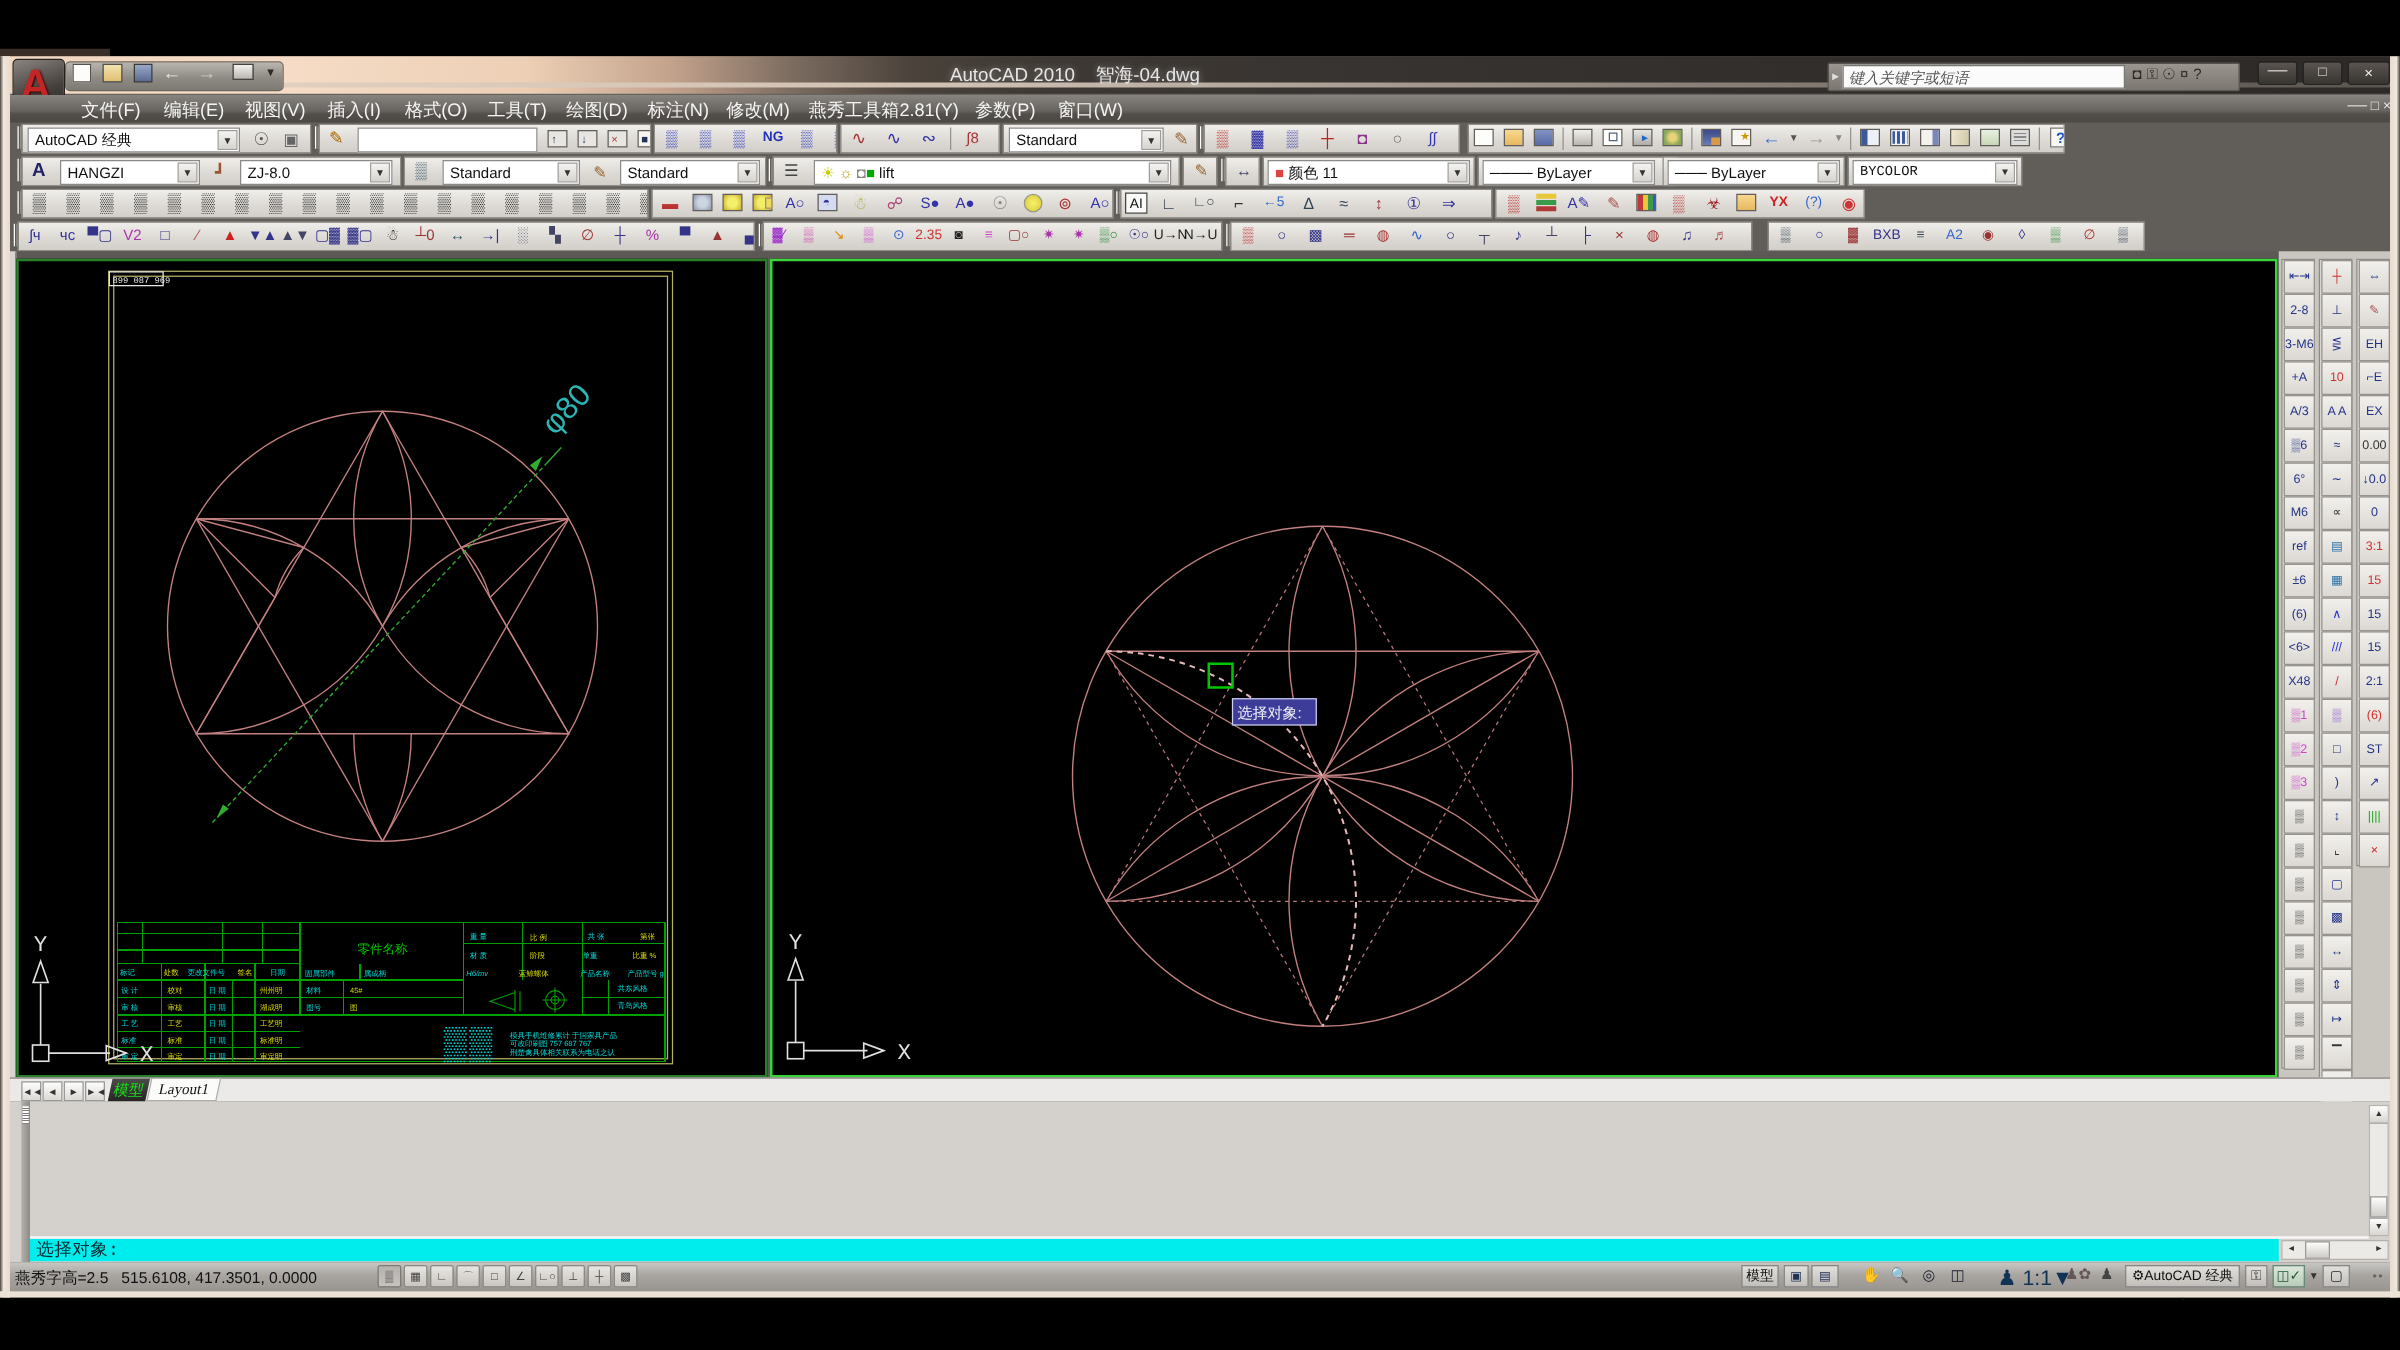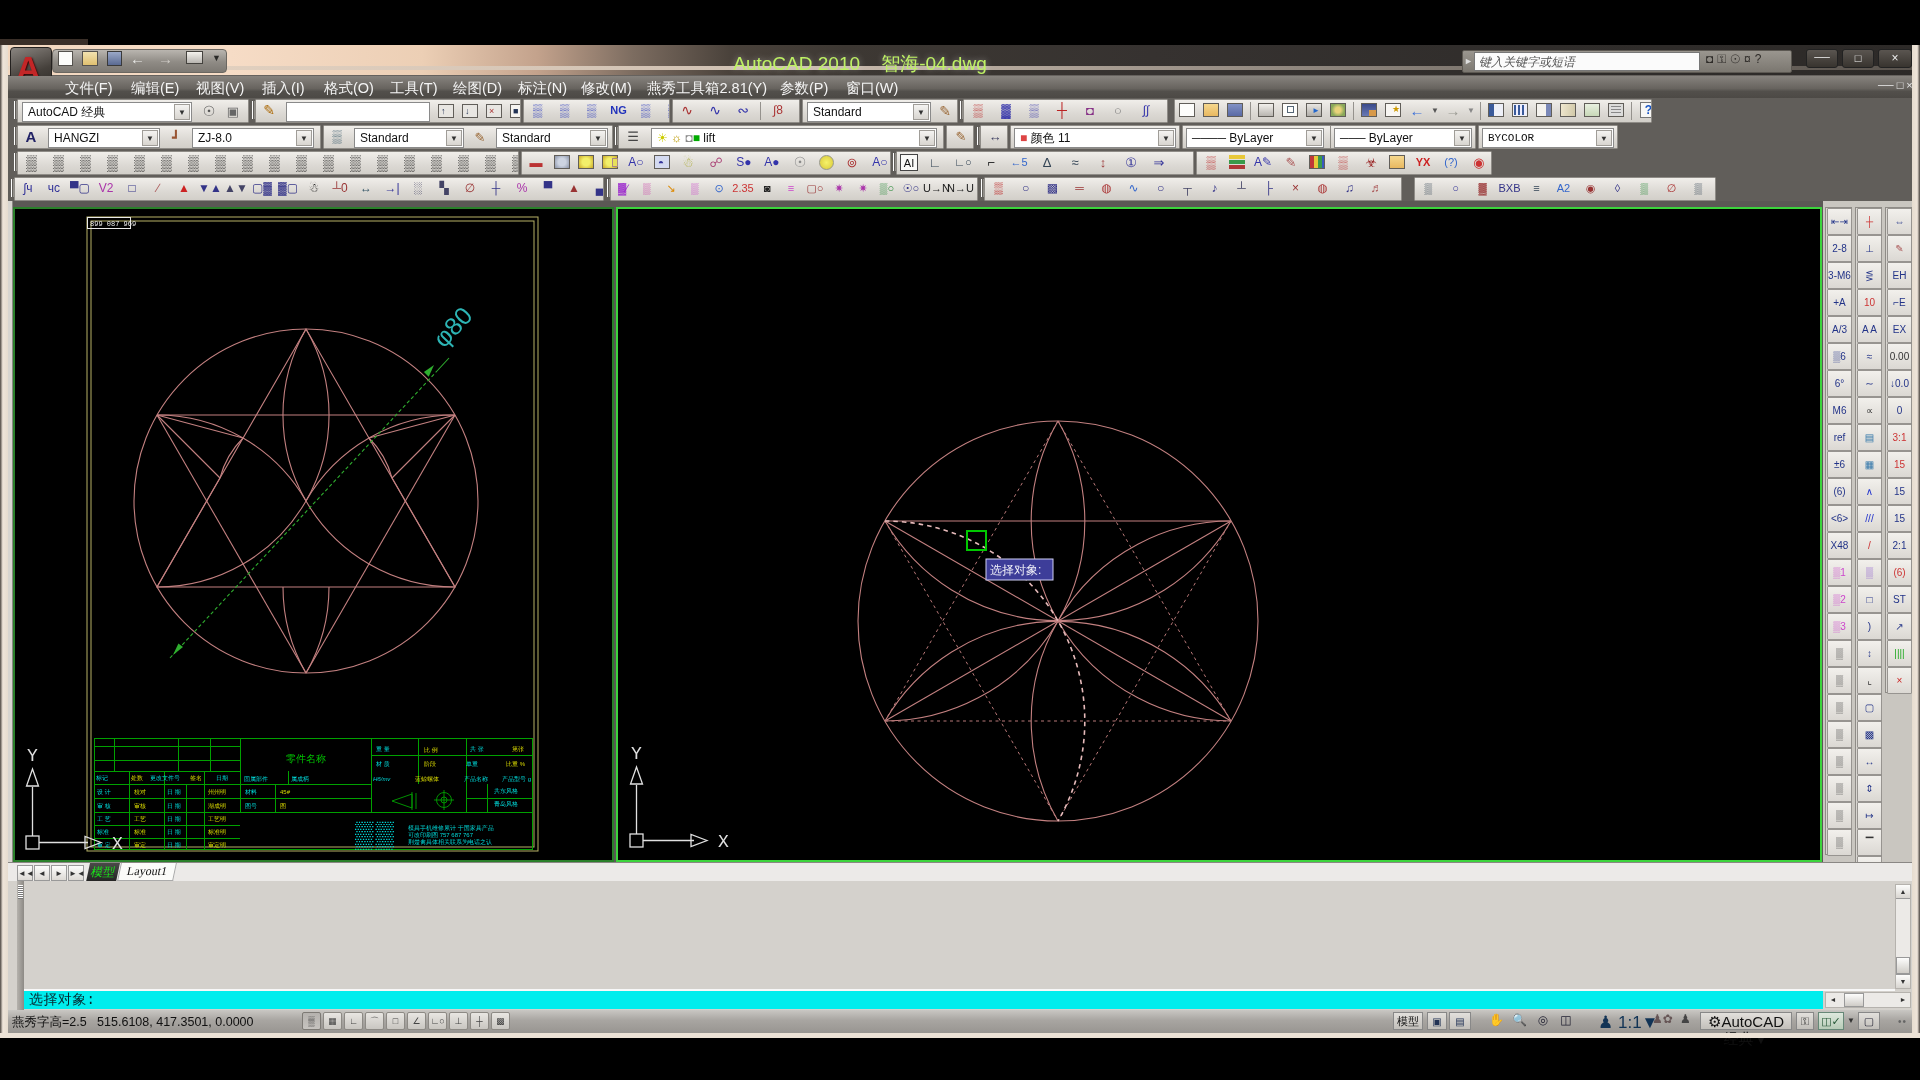--- a/index.html
+++ b/index.html
@@ -2,21 +2,21 @@
 <html><head><meta charset="utf-8"><style>
 *{margin:0;padding:0;box-sizing:border-box}
 html,body{width:1920px;height:1080px;background:#000;overflow:hidden;font-family:"Liberation Sans",sans-serif}
 #scr{position:relative;width:1920px;height:1080px;background:#000}
 .abs{position:absolute}
 
 #win{position:absolute;left:0;top:45px;width:1920px;height:993px;background:#66625e}
 #titlebar{position:absolute;left:0;top:0;width:1920px;height:30px;
  background:linear-gradient(90deg,#f2d7bf 0%,#f6dcc6 12%,#eccfb5 22%,#c3a28c 28%,#7c6c60 33%,#4a423b 38%,#3d3833 44%,#363230 60%,#302d2b 80%,#2d2a28 100%)}
 #titlehi{position:absolute;left:0;top:21px;width:1920px;height:4px;background:linear-gradient(90deg,#e8d6c4,#cfc0b2 40%,#8a827a 70%,#5a544e)}
-#title-text{position:absolute;top:6px;left:620px;width:480px;text-align:center;color:#bef264;font-size:19px;text-shadow:0 0 6px rgba(255,255,255,.45)}
+#title-text{position:absolute;top:6px;left:620px;width:480px;text-align:center;color:#e5e5e5;font-size:15px;text-shadow:0 0 6px rgba(255,255,255,.45)}
 #menubar{position:absolute;left:0;top:31px;width:1920px;height:28px;background:linear-gradient(#87837e,#67635e 45%,#524f4b 55%,#474440);color:#f4f4f4;font-size:14.5px}
 .mi{position:absolute;top:3px}
 
 .tbrow{position:absolute;left:0;width:1920px;height:26px;background:#615e5a}
 .pan{position:absolute;top:1px;height:24px;background:linear-gradient(#f0eeea,#dcd9d4 60%,#d2cfc9);border:1px solid #8f8c87;border-radius:1px;overflow:hidden;white-space:nowrap}
 .grip{position:absolute;top:3px;width:3px;height:18px;border-left:1px solid #fff;border-right:1px solid #928f8a}
 .combo{position:absolute;top:2px;height:20px;background:#fff;border:1px solid #8a8a8a;font-size:12px;color:#111;line-height:18px;padding-left:5px;white-space:nowrap;overflow:hidden}
 .cb{position:absolute;right:1px;top:1px;width:16px;height:16px;background:linear-gradient(#f4f3f1,#d8d5d0);border:1px solid #a09d98;font-size:8px;color:#333;text-align:center;line-height:15px}
 
 .pan i{display:inline-block;width:27px;height:22px;font-style:normal;font-size:13px;text-align:center;line-height:21px;overflow:hidden;vertical-align:top}
@@ -438,21 +438,21 @@
 <span style="position:absolute;left:1393px;top:2px;width:30px;height:18px;background:linear-gradient(#e2e0dc,#c2bfba);border:1px solid #888;font-size:11px;text-align:center;line-height:17px">模型</span>
 <span style="position:absolute;left:1427px;top:2px;width:20px;height:18px;background:linear-gradient(#e2e0dc,#c2bfba);border:1px solid #888;font-size:10px;text-align:center;line-height:17px;color:#235">▣</span>
 <span style="position:absolute;left:1449px;top:2px;width:22px;height:18px;background:linear-gradient(#e2e0dc,#c2bfba);border:1px solid #888;font-size:10px;text-align:center;line-height:17px;color:#235">▤</span>
 <span style="position:absolute;left:1487px;top:2px;width:20px;height:18px;font-size:12px;text-align:center;line-height:17px;color:#223">✋</span>
 <span style="position:absolute;left:1510px;top:2px;width:20px;height:18px;font-size:12px;text-align:center;line-height:17px;color:#223">🔍</span>
 <span style="position:absolute;left:1533px;top:2px;width:20px;height:18px;font-size:12px;text-align:center;line-height:17px;color:#223">◎</span>
 <span style="position:absolute;left:1556px;top:2px;width:20px;height:18px;font-size:12px;text-align:center;line-height:17px;color:#223">◫</span>
 <span style="position:absolute;left:1598px;top:2px;font-size:17px;color:#135">♟ 1:1▼</span>
 <span style="position:absolute;left:1652px;top:2px;font-size:12px;color:#655">♟✿</span>
 <span style="position:absolute;left:1680px;top:2px;font-size:12px;color:#444">♟</span>
-<span style="position:absolute;left:1700px;top:2px;width:92px;height:18px;background:linear-gradient(#e2e0dc,#c2bfba);border:1px solid #888;font-size:15px;text-align:center;line-height:17px">⚙AutoCAD 经典▼</span>
+<span style="position:absolute;left:1700px;top:2px;width:92px;height:18px;background:linear-gradient(#e2e0dc,#c2bfba);border:1px solid #888;font-size:11px;text-align:center;line-height:17px">⚙AutoCAD 经典▼</span>
 <span style="position:absolute;left:1796px;top:2px;width:18px;height:18px;background:linear-gradient(#e2e0dc,#c2bfba);border:1px solid #888;font-size:11px;text-align:center;line-height:16px;color:#333">⚿</span>
 <span style="position:absolute;left:1818px;top:2px;width:26px;height:18px;background:linear-gradient(#dde8dd,#b8ccb8);border:1px solid #687;font-size:11px;text-align:center;line-height:16px;color:#253">◫✓</span>
 <span style="position:absolute;left:1847px;top:6px;font-size:8px;color:#333">▼</span>
 <span style="position:absolute;left:1858px;top:2px;width:22px;height:18px;background:linear-gradient(#e2e0dc,#c2bfba);border:1px solid #888;font-size:11px;text-align:center;line-height:16px;color:#223">▢</span>
 <span style="position:absolute;left:1898px;top:6px;font-size:10px;color:#666;letter-spacing:1px">••</span>
       </div>
   <div id="winborderL"></div>
   <div id="winborderR"></div>
   <div id="winborderB"></div>
  </div>

